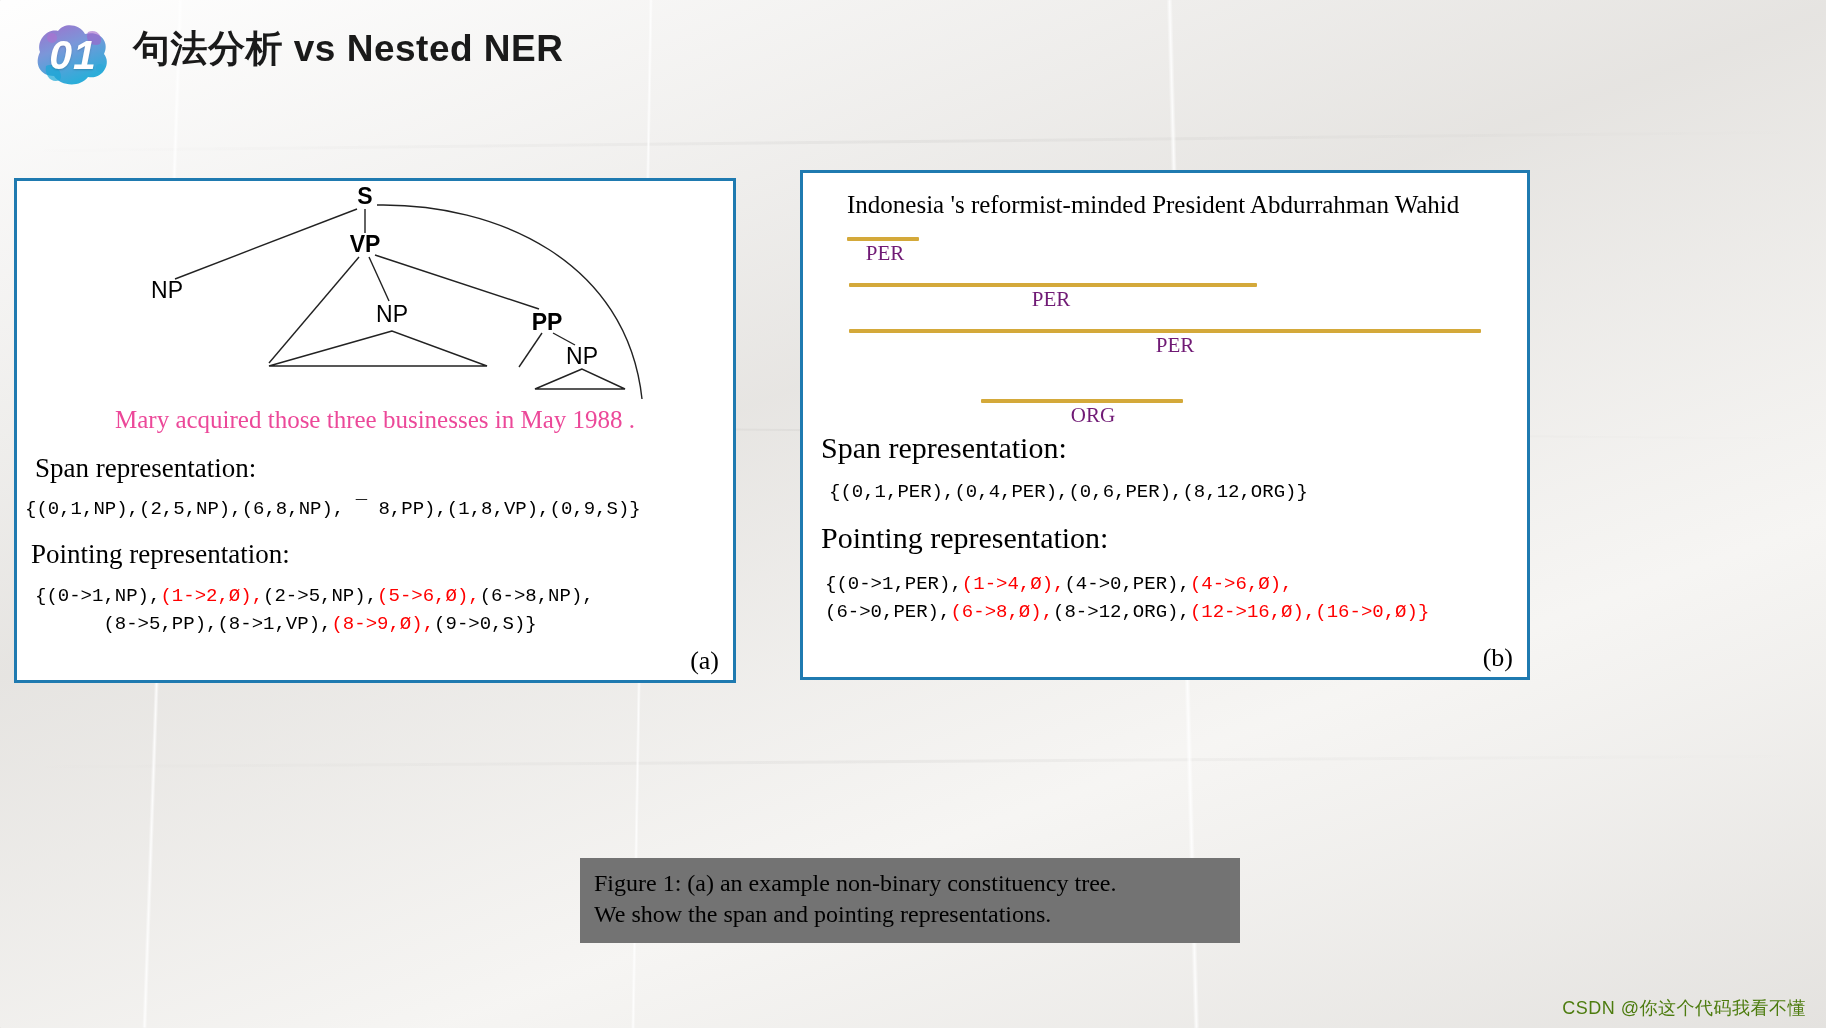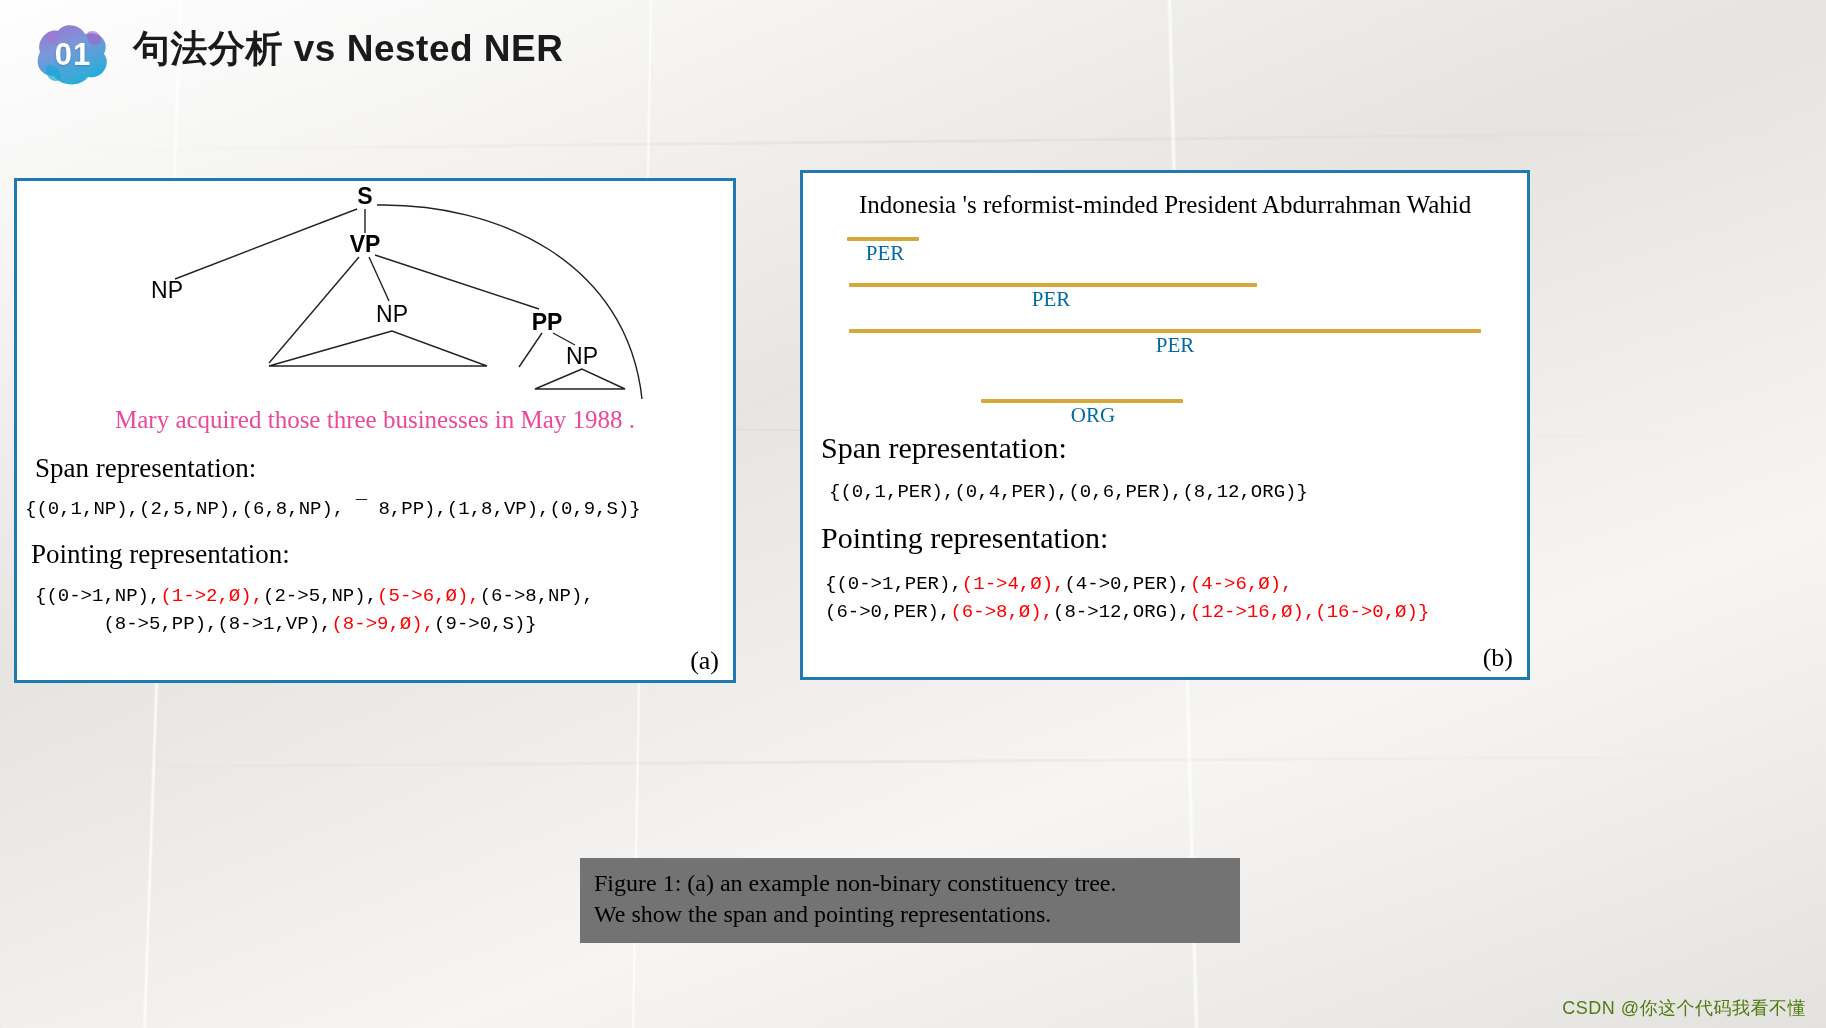--- a/index.html
+++ b/index.html
@@ -54,22 +54,23 @@
     width: 86px; height: 66px;
   }
   .badge-num {
     position: absolute;
     left: 0; top: 0;
     width: 86px; height: 66px;
     display: flex;
     align-items: center;
     justify-content: center;
     color: #ffffff;
-    font-size: 31px;
+    font-size: 41px;
     font-weight: 700;
+    font-style: italic;
     letter-spacing: 1px;
     text-shadow: 0 1px 2px rgba(0,0,0,0.18);
   }
   .page-title {
     position: absolute;
     left: 133px;
     top: 24px;
     font-size: 37px;
     font-weight: 600;
     color: #1a1a1a;
@@ -148,21 +149,21 @@
   .ent-bar {
     position: absolute;
     height: 4px;
     background: #d4a93a;
     border-radius: 1px;
   }
   .ent-label {
     position: absolute;
     font-family: "Liberation Serif", serif;
     font-size: 21px;
-    color: #0369a1;
+    color: #701a75;
     transform: translateX(-50%);
     white-space: nowrap;
   }
 
   
   .caption-box {
     position: absolute;
     left: 580px;
     top: 858px;
     width: 660px;
@@ -269,21 +270,21 @@
   <div class="sec-head" style="left:14px; top:358px;">Pointing representation:</div>
   <div class="code" style="left:18px; top:402px;"><span>{(0-&gt;1,NP),</span><span class="r">(1-&gt;2,Ø),</span><span>(2-&gt;5,NP),</span><span class="r">(5-&gt;6,Ø),</span><span>(6-&gt;8,NP),</span>
 <span>      (8-&gt;5,PP),(8-&gt;1,VP),</span><span class="r">(8-&gt;9,Ø),</span><span>(9-&gt;0,S)}</span></div>
 
   <div class="panel-tag">(a)</div>
 </div>
 
 <div class="panel panel-b">
 
   <div style="position:absolute; left:0; top:0; width:724px; height:250px;">
-    <div class="ner-line" style="left:44px; top:18px;margin-left:12px;">Indonesia 's reformist-minded President Abdurrahman Wahid</div>
+    <div class="ner-line" style="left:44px; top:18px;">Indonesia 's reformist-minded President Abdurrahman Wahid</div>
 
     <div class="ent-bar" style="left:44px;  top:64px;  width:72px;"></div>
     <div class="ent-label" style="left:82px;  top:68px;">PER</div>
 
     <div class="ent-bar" style="left:46px;  top:110px; width:408px;"></div>
     <div class="ent-label" style="left:248px; top:114px;">PER</div>
 
     <div class="ent-bar" style="left:46px;  top:156px; width:632px;"></div>
     <div class="ent-label" style="left:372px; top:160px;">PER</div>
 

